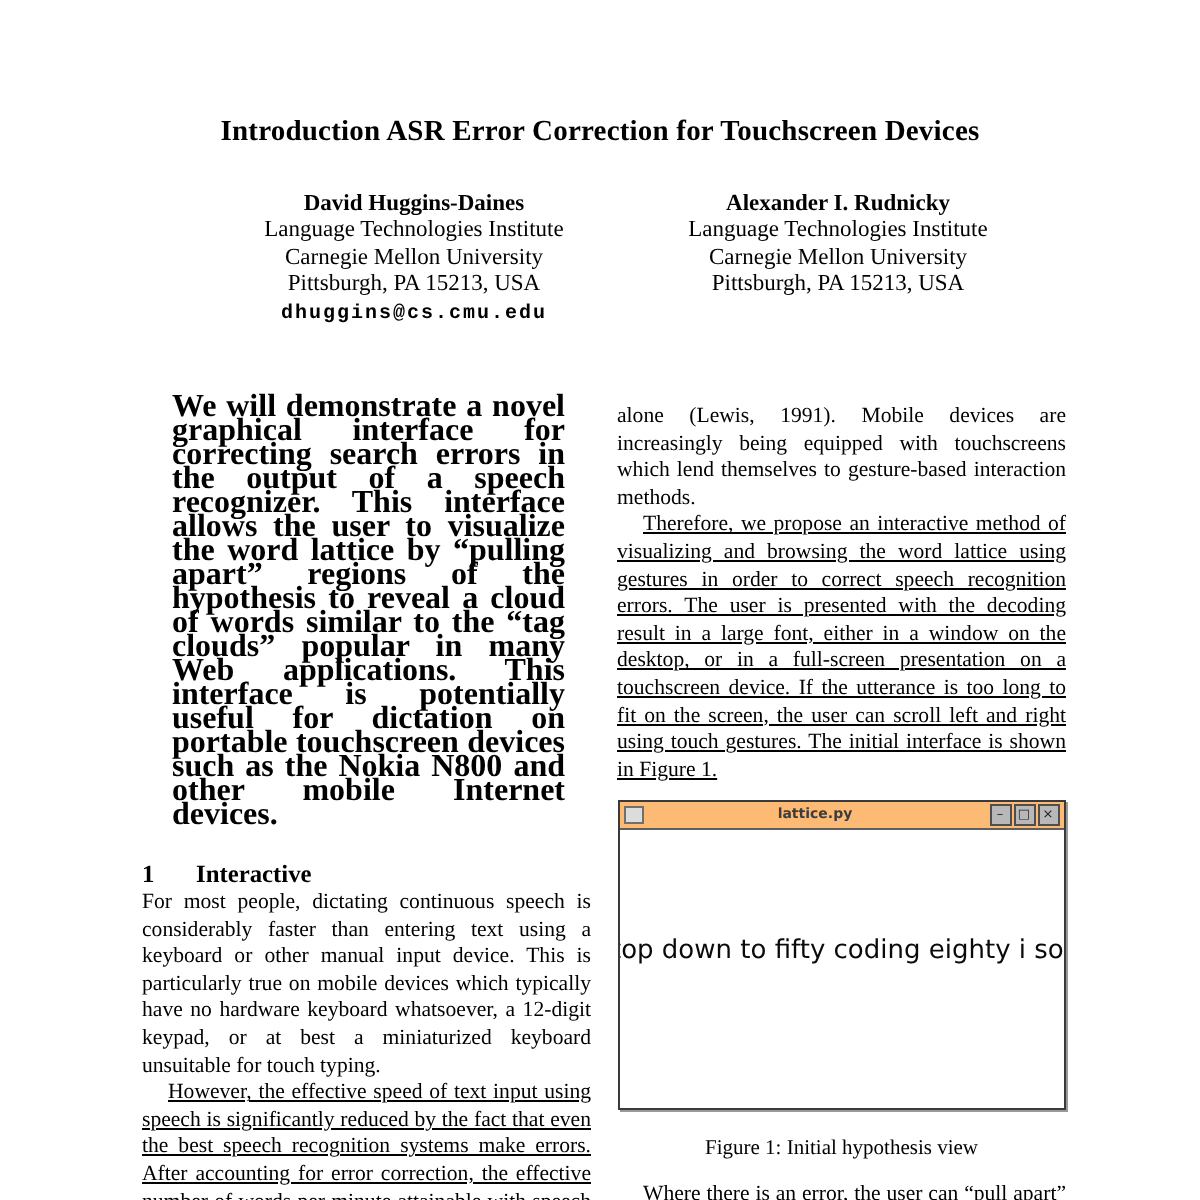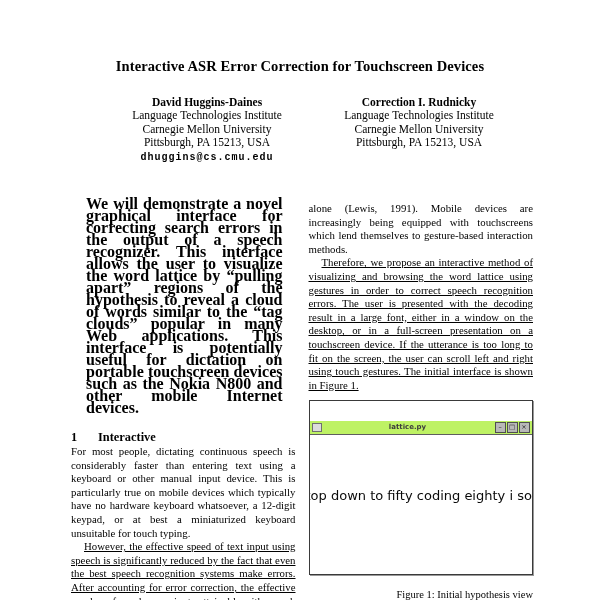--- a/index.html
+++ b/index.html
@@ -39,58 +39,58 @@
   .first-par { margin-top:10px; }
   .indent { text-indent:13px;text-decoration:underline; }
   .rcol { padding-top:4px; }
 
   
   .fig-window {
     margin-top:8px; width:222px; background:#fff;
     border:1px solid #3a3a3a; box-shadow:1px 1px 0 #999;
   }
   .win-titlebar {
-    height:13px; background:#bef264; border-bottom:1px solid #5e5e5e;
-    display:flex; align-items:center; padding:0 2px;margin-top:20px;
+    height:13px; background:#fdba74; border-bottom:1px solid #5e5e5e;
+    display:flex; align-items:center; padding:0 2px;
   }
   .win-menu-icon { width:8px; height:7px; background:#dcdcdc; border:1px solid #6f6f6f; }
   .win-title {
     flex:1; text-align:center; font-family:"DejaVu Sans", sans-serif;
     font-size:7px; font-weight:bold; color:#3c3c3c; line-height:13px;
     overflow:hidden; white-space:nowrap;
   }
   .win-btn {
     width:9px; height:9px; margin-left:1px; background:#b8b8b8; border:1px solid #4e4e4e;
     font-family:"DejaVu Sans", sans-serif; font-size:6.5px; line-height:8px;
     text-align:center; color:#222; overflow:hidden; flex:0 0 auto;
   }
   .win-canvas { position:relative; height:139px; background:#ffffff; overflow:hidden; }
   .hypothesis-text {
     position:absolute; left:-4px; top:53px; white-space:nowrap;
     font-family:"DejaVu Sans", sans-serif; font-size:13px; color:#0a0a0a;
   }
-  .fig-caption { text-align:right; font-size:10.5px; margin-top:14px; margin-bottom:11px; }
+  .fig-caption { text-align:center; font-size:10.5px; margin-top:14px; margin-bottom:11px; }
 </style>
 </head>
 <body>
 
 <div class="page">
 
-  <div class="paper-title">Interactive ASR Error Correction for Touchscreen Devices</div>
+  <div class="paper-title">Introduction ASR Error Correction for Touchscreen Devices</div>
 
   <div class="authors-row">
     <div class="author-block">
       <div class="author-name">David Huggins-Daines</div>
       <div>Language Technologies Institute</div>
       <div>Carnegie Mellon University</div>
       <div>Pittsburgh, PA 15213, USA</div>
       <div class="author-email">dhuggins@cs.cmu.edu</div>
     </div>
     <div class="author-block">
-      <div class="author-name">Correction I. Rudnicky</div>
+      <div class="author-name">Alexander I. Rudnicky</div>
       <div>Language Technologies Institute</div>
       <div>Carnegie Mellon University</div>
       <div>Pittsburgh, PA 15213, USA</div>
     </div>
   </div>
 
   <div class="columns">
 
     <div class="col">
       <p class="abstract-text">We will demonstrate a novel graphical interface for correcting search errors in the output of a speech recognizer. This interface allows the user to visualize the word lattice by “pulling apart” regions of the hypothesis to reveal a cloud of words similar to the “tag clouds” popular in many Web applications. This interface is potentially useful for dictation on portable touchscreen devices such as the Nokia N800 and other mobile Internet devices.</p>

